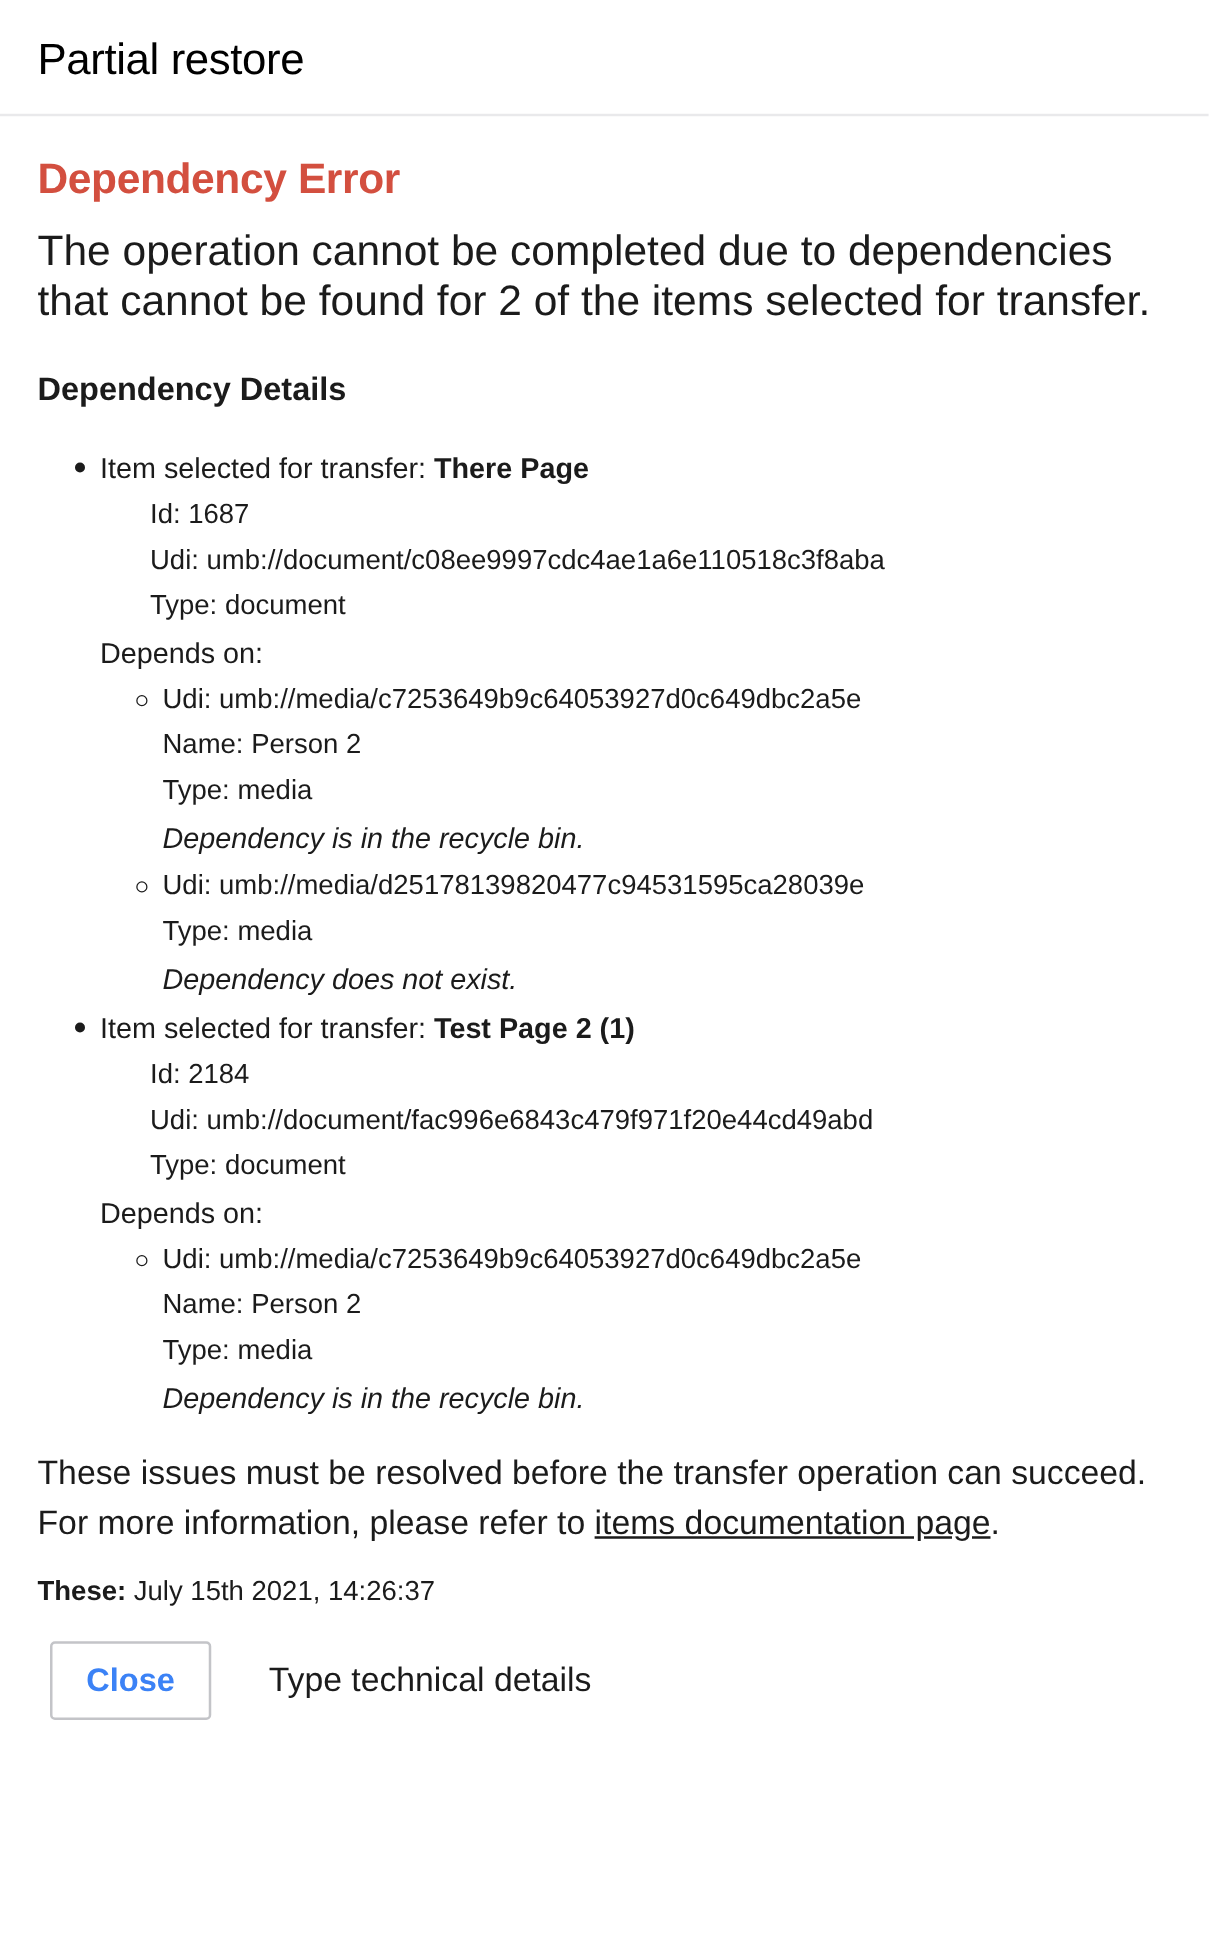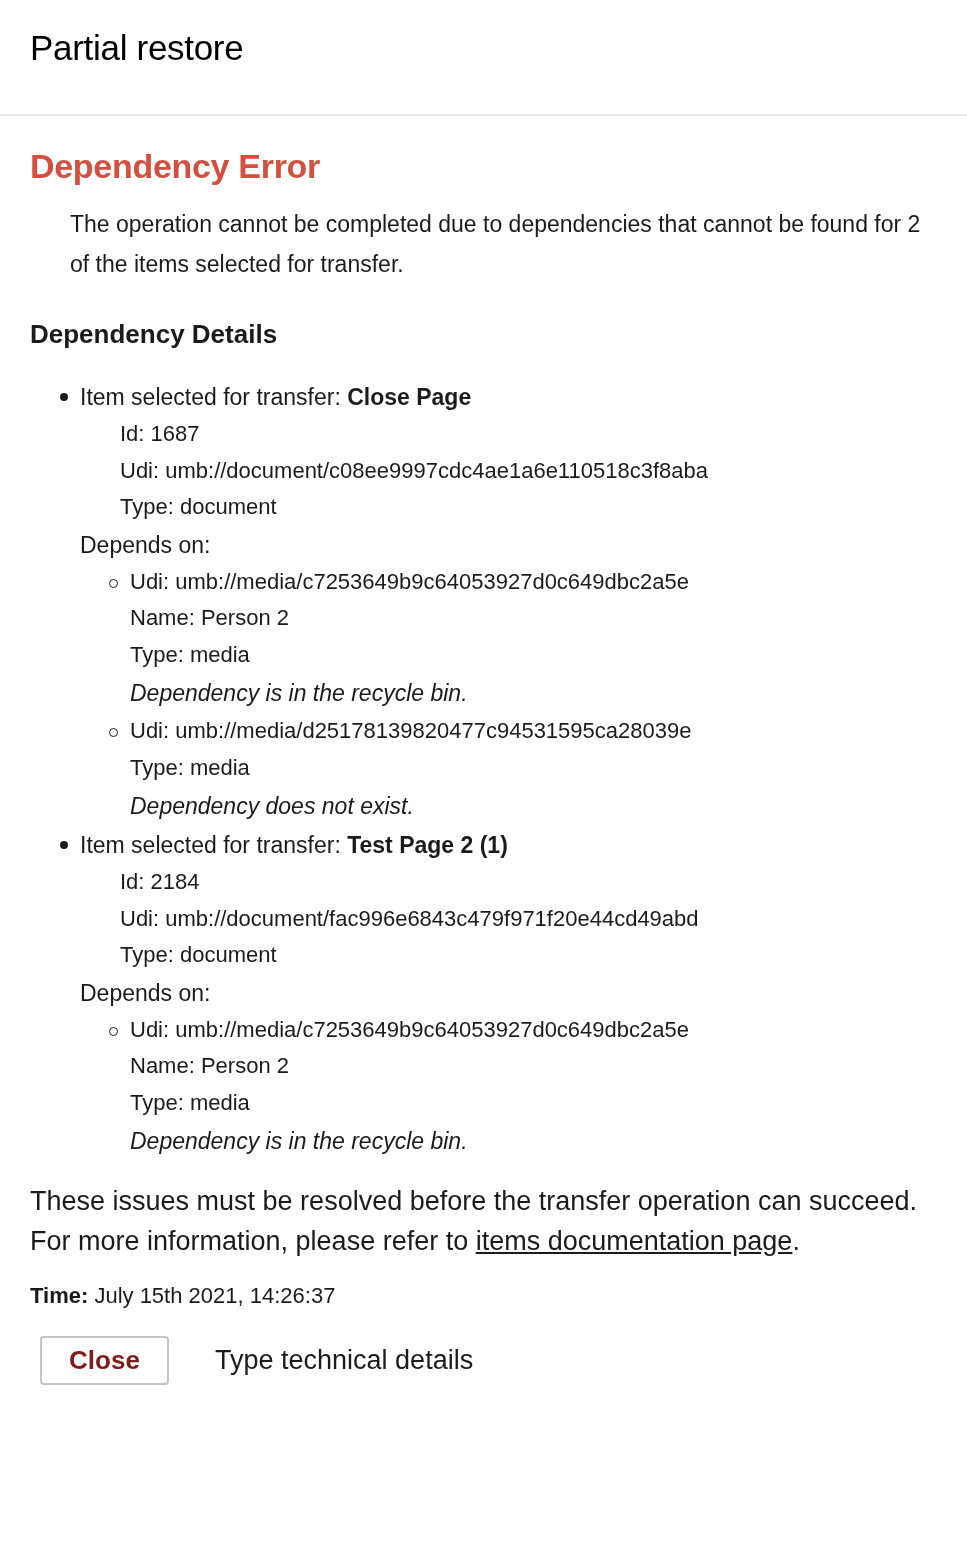--- a/index.html
+++ b/index.html
@@ -1,64 +1,64 @@
 <!DOCTYPE html>
 <html><head>
 <meta charset="utf-8">
 <style>
   * { box-sizing: border-box; margin: 0; padding: 0; }
   html, body { width: 967px; height: 1557px; background: #ffffff; }
   body { font-family: "Liberation Sans", "DejaVu Sans", sans-serif; color: #1b1b1b; position: relative; overflow: hidden; }
-  .header { height: 116px; border-bottom: 2px solid #e9e9eb; padding: 27px 30px 0 30px; }
+  .header { height: 93px; border-bottom: 2px solid #e9e9eb; padding: 27px 30px 0 30px; }
   .header h1 { font-size: 35px; font-weight: 400; color: #000; line-height: 42px; letter-spacing: -0.3px; }
   .content { padding: 0 30px; }
   .error-title { font-size: 34px; font-weight: 700; color: #d34f3f; margin-top: 30px; line-height: 40px; letter-spacing: -0.3px; }
-  .para { font-size: 23px; line-height: 40px; color: #1b1b1b; margin-left: 40px; }
+  .para { font-size: 34px; line-height: 40px; color: #1b1b1b; }
   .para.p1 { margin-top: 18px; }
   .para.p2 { margin-top: 19px; }
   .details-heading { font-size: 26px; font-weight: 700; margin-top: 34px; line-height: 32px; }
   ul.items { margin-top: 28px; list-style: none; padding-left: 50px; }
   ul.items > li { position: relative; }
   .bullet { position: absolute; left: -20px; top: 15px; width: 8px; height: 8px; border-radius: 50%; background: #1b1b1b; }
   .line { font-size: 22px; line-height: 36.5px; }
   .item-line { font-size: 23px; line-height: 38px; }
   .item-line b { font-weight: 700; }
   .meta { padding-left: 40px; }
   .depends { font-size: 23px; line-height: 38px; margin-top: 0; }
   ul.deps { list-style: none; padding-left: 50px; }
   ul.deps > li { position: relative; }
   .circle { position: absolute; left: -21px; top: 15px; width: 9px; height: 9px; border-radius: 50%; border: 1.5px solid #1b1b1b; }
   .note { font-style: italic; font-size: 23px; line-height: 40px; }
   .footer-para { font-size: 27px; line-height: 40px; margin-top: 20px; }
   .footer-para a { color: #1b1b1b; text-decoration: underline; }
   .time { font-size: 22px; margin-top: 18px; line-height: 34px; }
   .time b { font-weight: 700; }
   .actions { display: flex; align-items: center; margin-top: 23px; padding-left: 10px; }
-  .close-btn { width: 129px; height: 49px; border: 2px solid #c3c4c8; border-radius: 4px; background: #fff; font-family: "Liberation Sans", sans-serif; font-size: 26px; font-weight: 700; color: #7f1d1d; cursor: pointer; }
+  .close-btn { width: 129px; height: 63px; border: 2px solid #c3c4c8; border-radius: 4px; background: #fff; font-family: "Liberation Sans", sans-serif; font-size: 26px; font-weight: 700; color: #3b82f6; cursor: pointer; }
   .tech-link { margin-left: 46px; font-size: 27px; color: #1b1b1b; cursor: pointer; }
 </style>
 </head>
 <body>
 
 <div class="header">
   <h1>Partial restore</h1>
 </div>
 
 <div class="content">
   <h2 class="error-title">Dependency Error</h2>
   <p class="para p1">The operation cannot be completed due to dependencies that cannot be found for 2 of the items selected for transfer.</p>
 
   <h3 class="details-heading">Dependency Details</h3>
 
   <ul class="items">
 
     <li>
       <span class="bullet"></span>
       <div class="item-line">
-        <span>Item selected for transfer: </span><b>Close Page</b>
+        <span>Item selected for transfer: </span><b>There Page</b>
       </div>
       <div class="meta">
         <div class="line">Id: 1687</div>
         <div class="line">Udi: umb://document/c08ee9997cdc4ae1a6e110518c3f8aba</div>
         <div class="line">Type: document</div>
       </div>
       <div class="depends">Depends on:</div>
       <ul class="deps">
         <li>
           <span class="circle"></span>
@@ -94,19 +94,19 @@
           <div class="line">Name: Person 2</div>
           <div class="line">Type: media</div>
           <div class="note">Dependency is in the recycle bin.</div>
         </li>
       </ul>
     </li>
   </ul>
 
   <p class="footer-para"><span>These issues must be resolved before the transfer operation can succeed. For more information, please refer to </span><a>items documentation page</a><span>.</span></p>
 
-  <p class="time"><b>Time:</b><span> July 15th 2021, 14:26:37</span></p>
+  <p class="time"><b>These:</b><span> July 15th 2021, 14:26:37</span></p>
 
   <div class="actions">
     <button class="close-btn">Close</button>
     <span class="tech-link">Type technical details</span>
   </div>
 </div>
 
 </body></html>

